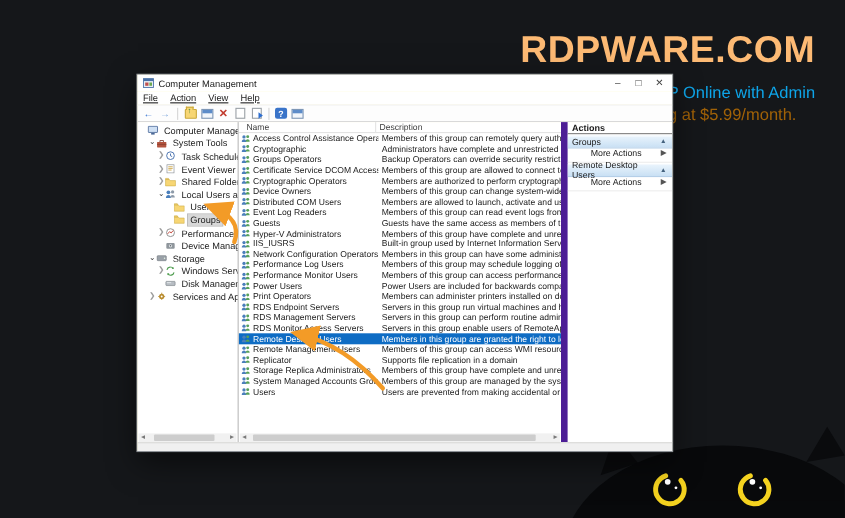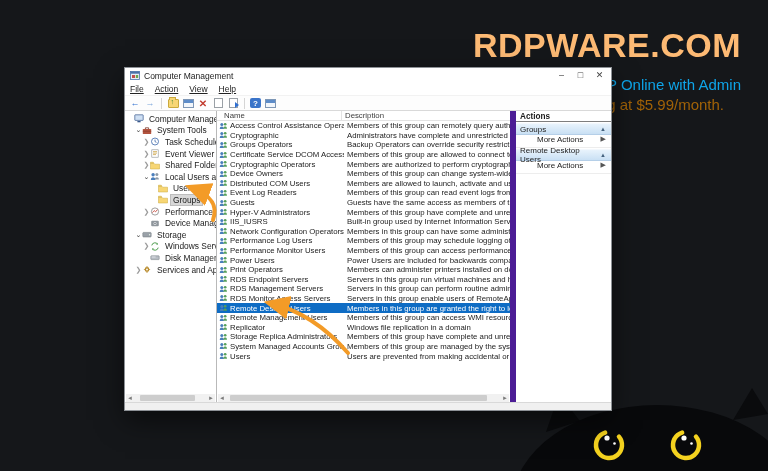--- a/index.html
+++ b/index.html
@@ -596,21 +596,21 @@
           <div class="lrow">
             <span class="ric">
               <svg viewBox="0 0 10 9">
                 <circle cx="3.1" cy="2.8" r="1.7" fill="#4a7ebb"></circle>
                 <path d="M0.8 8 C0.8 6 1.8 5.2 3.1 5.2 C4.4 5.2 5.4 6 5.4 8 Z" fill="#4a7ebb"></path>
                 <circle cx="6.9" cy="2.5" r="1.5" fill="#56a05a"></circle>
                 <path d="M4.9 7.6 C4.9 5.9 5.8 5.2 6.9 5.2 C8 5.2 8.9 5.9 8.9 7.6 Z" fill="#56a05a"></path>
               </svg>
             </span>
             <span class="rname">Replicator</span>
-            <span class="rdesc">Windows file replication in a domain</span>
+            <span class="rdesc">Supports file replication in a domain</span>
           </div>
           <div class="lrow">
             <span class="ric">
               <svg viewBox="0 0 10 9">
                 <circle cx="3.1" cy="2.8" r="1.7" fill="#4a7ebb"></circle>
                 <path d="M0.8 8 C0.8 6 1.8 5.2 3.1 5.2 C4.4 5.2 5.4 6 5.4 8 Z" fill="#4a7ebb"></path>
                 <circle cx="6.9" cy="2.5" r="1.5" fill="#56a05a"></circle>
                 <path d="M4.9 7.6 C4.9 5.9 5.8 5.2 6.9 5.2 C8 5.2 8.9 5.9 8.9 7.6 Z" fill="#56a05a"></path>
               </svg>
             </span>

